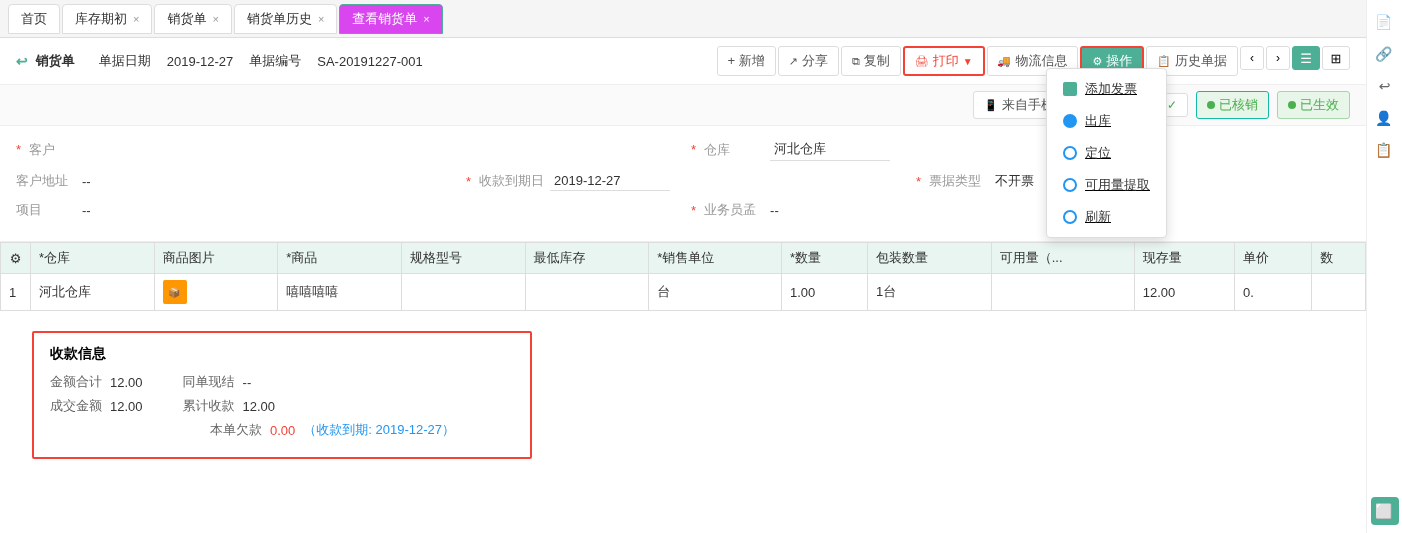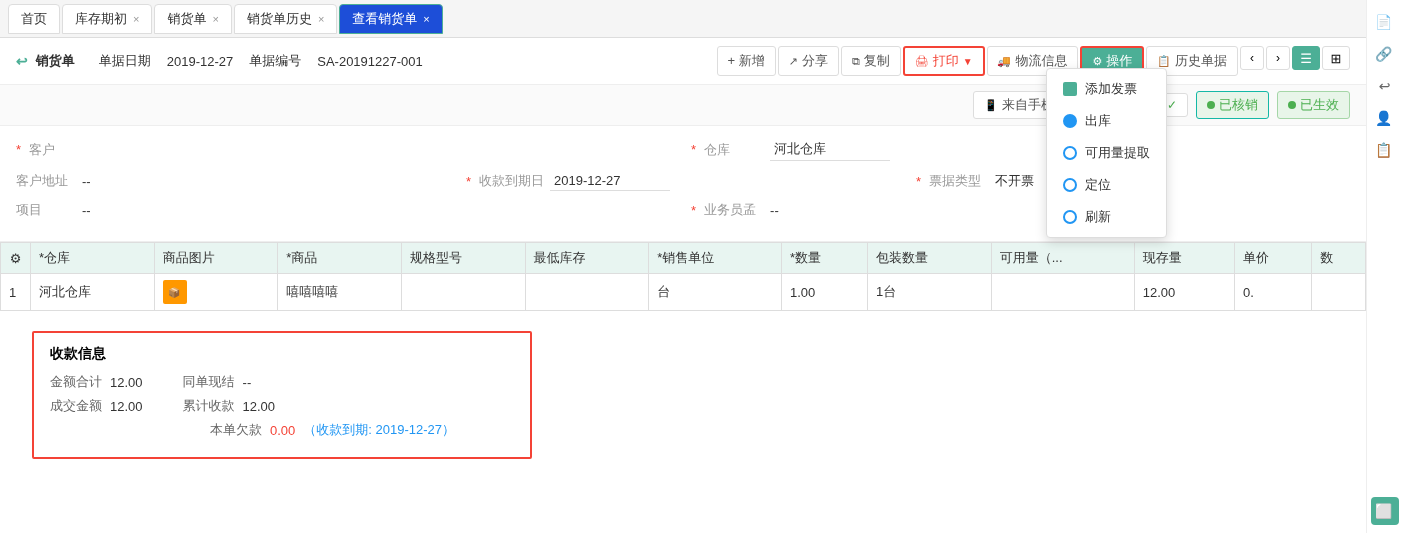--- a/index.html
+++ b/index.html
@@ -7,21 +7,21 @@
     
     
     .tab-bar {
       display: flex; align-items: center; background: #f5f5f5; border-bottom: 1px solid #ddd;
       height: 38px; padding: 0 8px; gap: 2px; position: relative;
     }
     .tab {
       display: flex; align-items: center; padding: 0 12px; height: 30px; border-radius: 4px 4px 0 0;
       border: 1px solid #ddd; background: #fff; cursor: pointer; gap: 6px; font-size: 13px; color: #333;
     }
-    .tab.active { background: #1d4ed8; color: #fff; border-color: #4caf96; }
+    .tab.active { background: #d946ef; color: #fff; border-color: #4caf96; }
     .tab .close-icon { color: #999; font-size: 11px; cursor: pointer; }
     .tab.active .close-icon { color: #fff; }
     .tab-close-btn { position: absolute; right: 8px; top: 50%; transform: translateY(-50%); font-size: 16px; color: #666; cursor: pointer; }
 
     
     .main-content { background: #fff; height: calc(533px - 38px); overflow: auto; position: relative; }
     
     
     .doc-header {
       display: flex; align-items: center; padding: 8px 16px; border-bottom: 1px solid #eee;
@@ -99,21 +99,21 @@
     .payment-field { display: flex; align-items: center; gap: 8px; }
     .payment-label { color: #666; }
     .payment-value { color: #333; }
     .payment-value-red { color: #f44336; }
     .payment-value-blue { color: #2196f3; }
 
     
     .dropdown-menu {
       position: absolute; top: 68px; right: 235px; background: #fff;
       border: 1px solid #ddd; border-radius: 4px; box-shadow: 0 4px 12px rgba(0,0,0,0.15);
-      z-index: 100; min-width: 100px; padding: 4px 0;
+      z-index: 100; min-width: 100px; padding: 4px 0; text-decoration: underline;
     }
     .dropdown-item {
       display: flex; align-items: center; gap: 8px; padding: 7px 16px;
       cursor: pointer; color: #333; font-size: 13px;
     }
     
     
     .right-sidebar {
       position: absolute; right: 0; top: 0; bottom: 0; width: 36px;
       background: #fff; border-left: 1px solid #eee; display: flex; flex-direction: column; align-items: center;
@@ -360,25 +360,25 @@
     <div class="dropdown-item">
       <span style="width:14px;height:14px;background:#4caf96;border-radius:2px;display:inline-block;flex-shrink:0;"></span>
       <span>添加发票</span>
     </div>
     <div class="dropdown-item">
       <span style="width:14px;height:14px;border-radius:50%;border:2px solid #2196f3;background:#2196f3;display:inline-block;flex-shrink:0;"></span>
       <span>出库</span>
     </div>
     <div class="dropdown-item">
       <span style="width:14px;height:14px;border-radius:50%;border:2px solid #2196f3;display:inline-block;flex-shrink:0;"></span>
+      <span>定位</span>
+    </div>
+    <div class="dropdown-item">
+      <span style="width:14px;height:14px;border-radius:50%;border:2px solid #2196f3;display:inline-block;flex-shrink:0;"></span>
       <span>可用量提取</span>
-    </div>
-    <div class="dropdown-item">
-      <span style="width:14px;height:14px;border-radius:50%;border:2px solid #2196f3;display:inline-block;flex-shrink:0;"></span>
-      <span>定位</span>
     </div>
     <div class="dropdown-item">
       <span style="width:14px;height:14px;border-radius:50%;border:2px solid #2196f3;display:inline-block;flex-shrink:0;"></span>
       <span>刷新</span>
     </div>
   </div>
 
   <div class="right-sidebar">
     <div class="sidebar-icon">📄</div>
     <div class="sidebar-icon">🔗</div>

